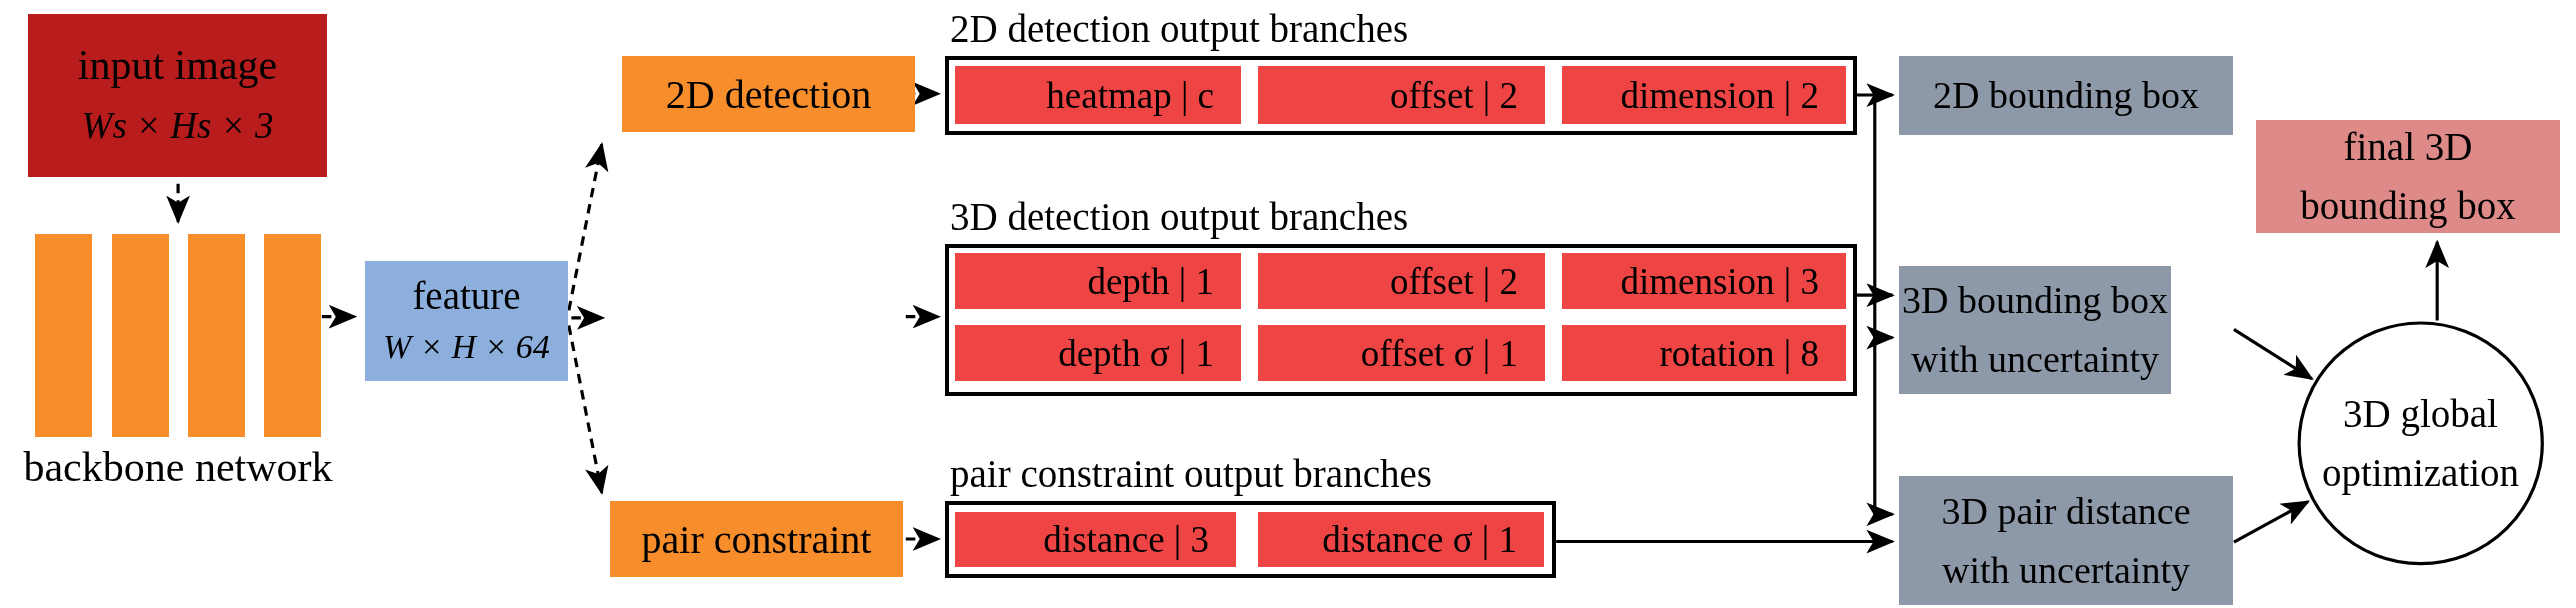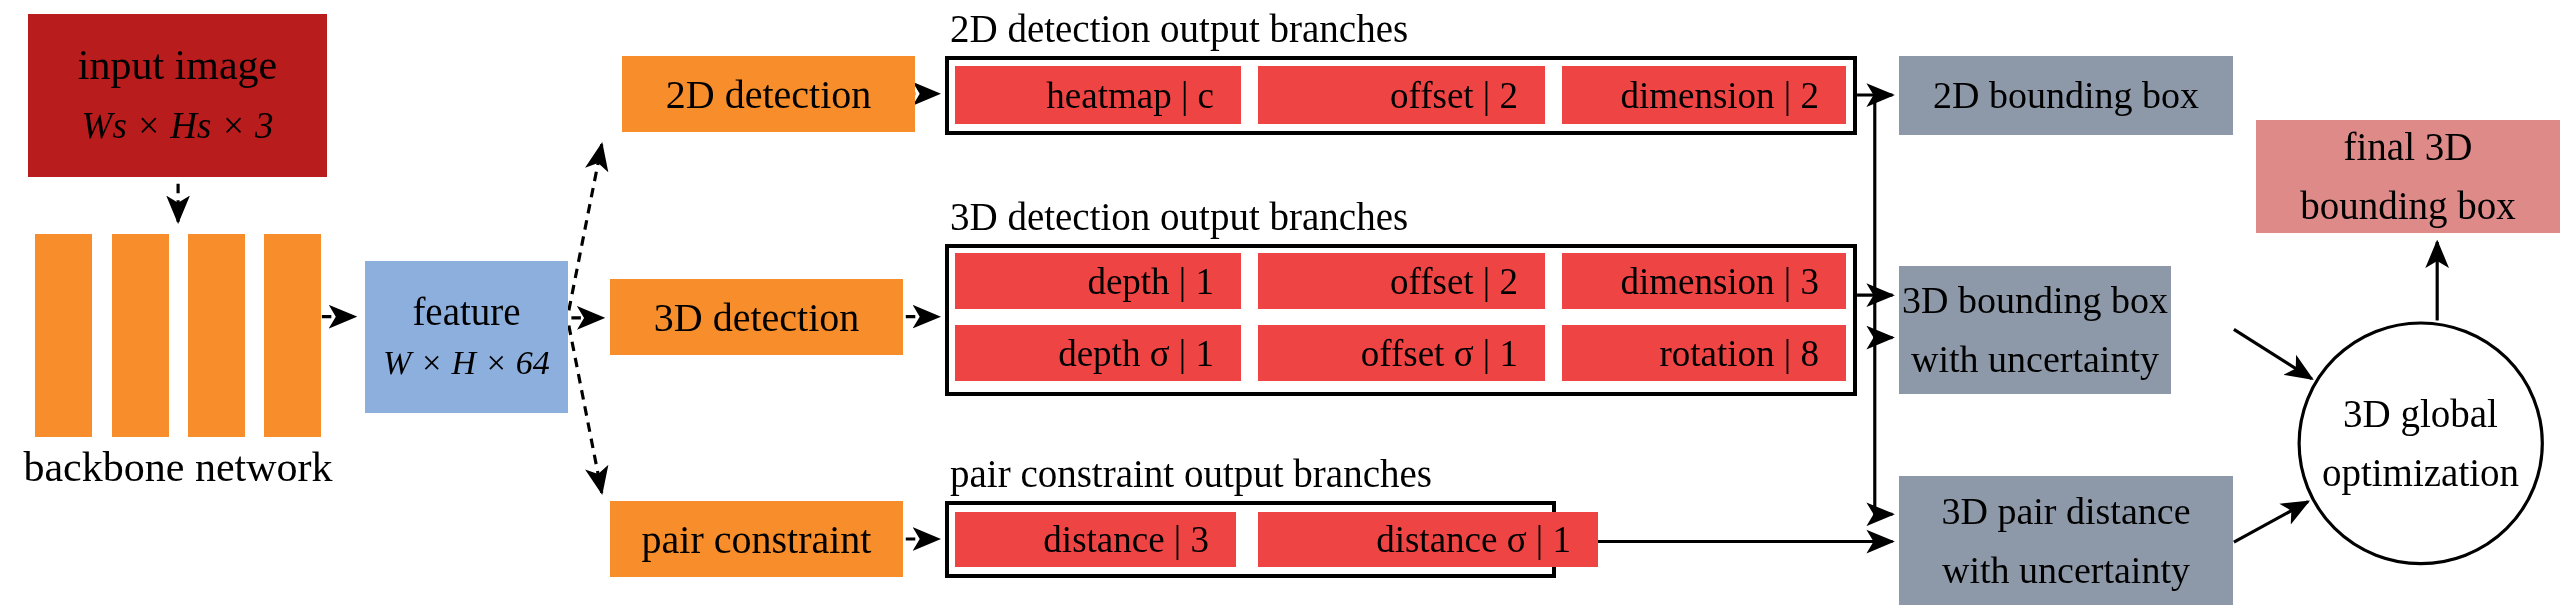--- a/index.html
+++ b/index.html
@@ -89,48 +89,47 @@
     <div class="l1">input image</div>
     <div class="l2">Ws × Hs × 3</div>
   </div>
 
   <div class="abs bar" style="left:35px;  top:234px; width:57px; height:203px;"></div>
   <div class="abs bar" style="left:112px; top:234px; width:57px; height:203px;"></div>
   <div class="abs bar" style="left:188px; top:234px; width:57px; height:203px;"></div>
   <div class="abs bar" style="left:264px; top:234px; width:57px; height:203px;"></div>
   <div class="abs backbone-label" style="left:0px; top:443px; width:356px;">backbone network</div>
 
-  <div class="abs center-flex feature-box" style="left:365px; top:261px; width:203px; height:152px;">
+  <div class="abs center-flex feature-box" style="left:365px; top:261px; width:203px; height:120px;">
     <div class="l1">feature</div>
     <div class="l2">W × H × 64</div>
   </div>
 
   <div class="abs center-flex head-box" style="left:610px; top:56px; width:293px; height:76px;margin-left:12px;">2D detection</div>
-  <div class="abs center-flex head-box" style="left:610px; top:279px; width:293px; height:76px;">3D detection</div>
   <div class="abs center-flex head-box" style="left:610px; top:501px; width:293px; height:76px;">pair constraint</div>
 
   <div class="abs group-title" style="left:950px; top:6.3px;">2D detection output branches</div>
   <div class="abs group-box" style="left:945px; top:56px; width:912px; height:79px;"></div>
   <div class="abs cell" style="left:955px; top:66px; width:286px; height:58px;">heatmap | c</div>
   <div class="abs cell" style="left:1258px; top:66px; width:287px; height:58px;">offset | 2</div>
   <div class="abs cell" style="left:1562px; top:66px; width:284px; height:58px;">dimension | 2</div>
 
   <div class="abs group-title" style="left:950px; top:194px;">3D detection output branches</div>
   <div class="abs group-box" style="left:945px; top:244px; width:912px; height:152px;"></div>
   <div class="abs cell" style="left:955px; top:253px; width:286px; height:56px;">depth | 1</div>
   <div class="abs cell" style="left:1258px; top:253px; width:287px; height:56px;">offset | 2</div>
   <div class="abs cell" style="left:1562px; top:253px; width:284px; height:56px;">dimension | 3</div>
   <div class="abs cell" style="left:955px; top:325px; width:286px; height:56px;">depth σ | 1</div>
   <div class="abs cell" style="left:1258px; top:325px; width:287px; height:56px;">offset σ | 1</div>
   <div class="abs cell" style="left:1562px; top:325px; width:284px; height:56px;">rotation | 8</div>
 
   <div class="abs group-title" style="left:950px; top:451px;">pair constraint output branches</div>
   <div class="abs group-box" style="left:945px; top:501px; width:611px; height:77px;"></div>
   <div class="abs cell" style="left:955px; top:512px; width:281px; height:55px;">distance | 3</div>
-  <div class="abs cell" style="left:1258px; top:512px; width:340px; height:55px;font-family:Liberation Serif, serif;">distance σ | 1</div>
+  <div class="abs cell" style="left:1258px; top:512px; width:286px; height:55px;font-family:Liberation Serif, serif;">distance σ | 1</div>
 
   <div class="abs center-flex gray-box" style="left:1899px; top:56px; width:334px; height:79px;">
     <div>2D bounding box</div>
   </div>
   <div class="abs center-flex gray-box" style="left:1899px; top:266px; width:272px; height:128px;">
     <div>3D bounding box</div>
     <div>with uncertainty</div>
   </div>
   <div class="abs center-flex gray-box" style="left:1899px; top:476px; width:334px; height:129px;">
     <div>3D pair distance</div>

